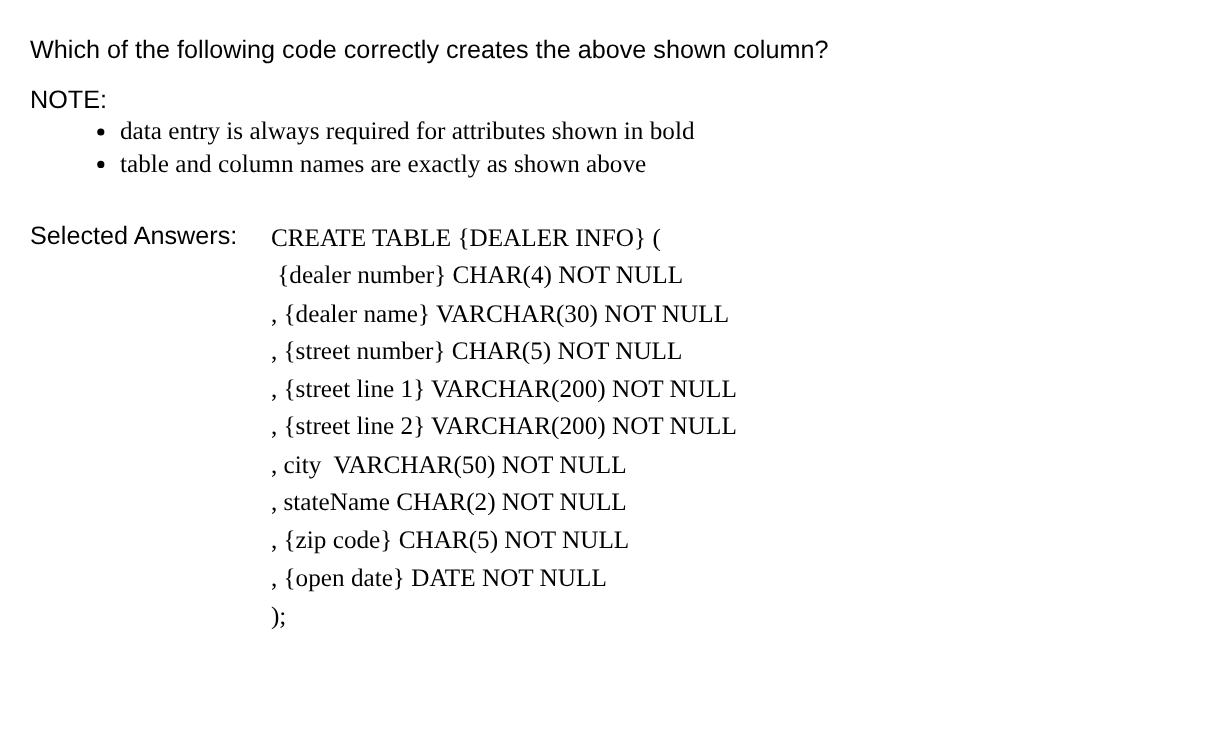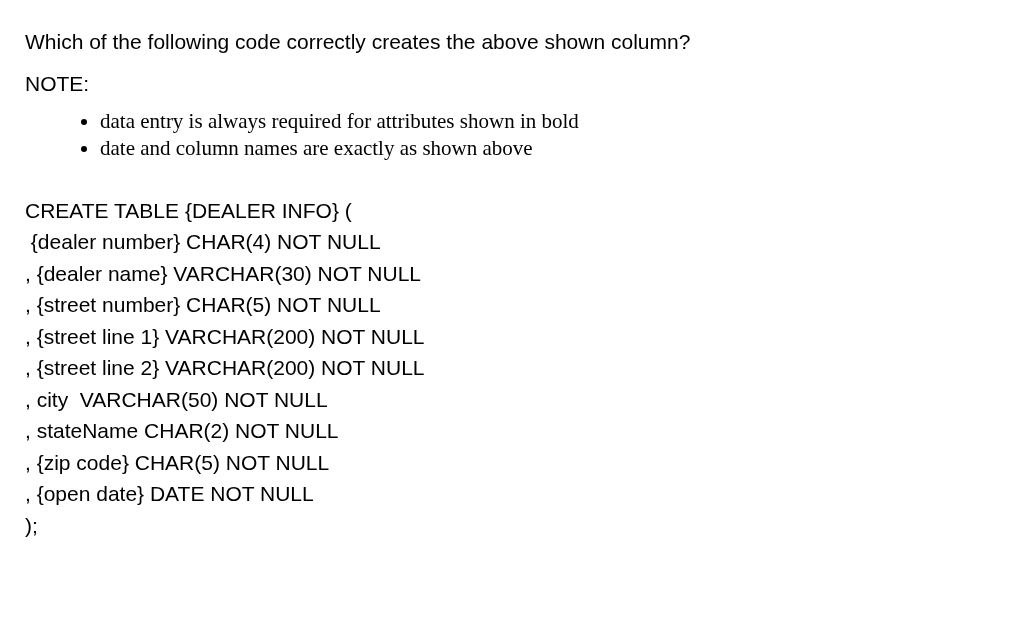--- a/index.html
+++ b/index.html
@@ -14,21 +14,20 @@
       padding: 30px 25px;
       width: 1026px;
       height: 626px;
     }
     .question {
       font-size: 21px;
       margin-bottom: 18px;
     }
     .note-label {
       font-size: 21px;
-      margin-bottom: 12px;
     }
     .note-list {
       list-style: disc;
       padding-left: 75px;
       margin-bottom: 32px;
     }
     .note-list li {
       font-size: 21px;
       line-height: 1.3;
       font-family: Liberation Serif, serif;
@@ -37,39 +36,40 @@
       display: flex;
       align-items: flex-start;
     }
     .answer-label {
       font-size: 21px;
       margin-right: 28px;
       white-space: nowrap;
       padding-top: 2px;
     }
     .code-block {
-      font-family: Liberation Sans, sans-serif;
+      font-family: Liberation Serif, serif;
       font-size: 21px;
       line-height: 1.5;
       white-space: pre;
     }
   </style>
 </head>
 <body>
 
 <div class="question">Which of the following code correctly creates the above shown column?</div>
 
 <div class="note-label">NOTE:</div>
 
 <ul class="note-list">
   <li>data entry is always required for attributes shown in bold</li>
-  <li>date and column names are exactly as shown above</li>
+  <li>table and column names are exactly as shown above</li>
 </ul>
 
 <div class="answer-section">
+  <div class="answer-label">Selected Answers:</div>
   <div class="code-block">CREATE TABLE {DEALER INFO} (
  {dealer number} CHAR(4) NOT NULL
 , {dealer name} VARCHAR(30) NOT NULL
 , {street number} CHAR(5) NOT NULL
 , {street line 1} VARCHAR(200) NOT NULL
 , {street line 2} VARCHAR(200) NOT NULL
 , city  VARCHAR(50) NOT NULL
 , stateName CHAR(2) NOT NULL
 , {zip code} CHAR(5) NOT NULL
 , {open date} DATE NOT NULL

